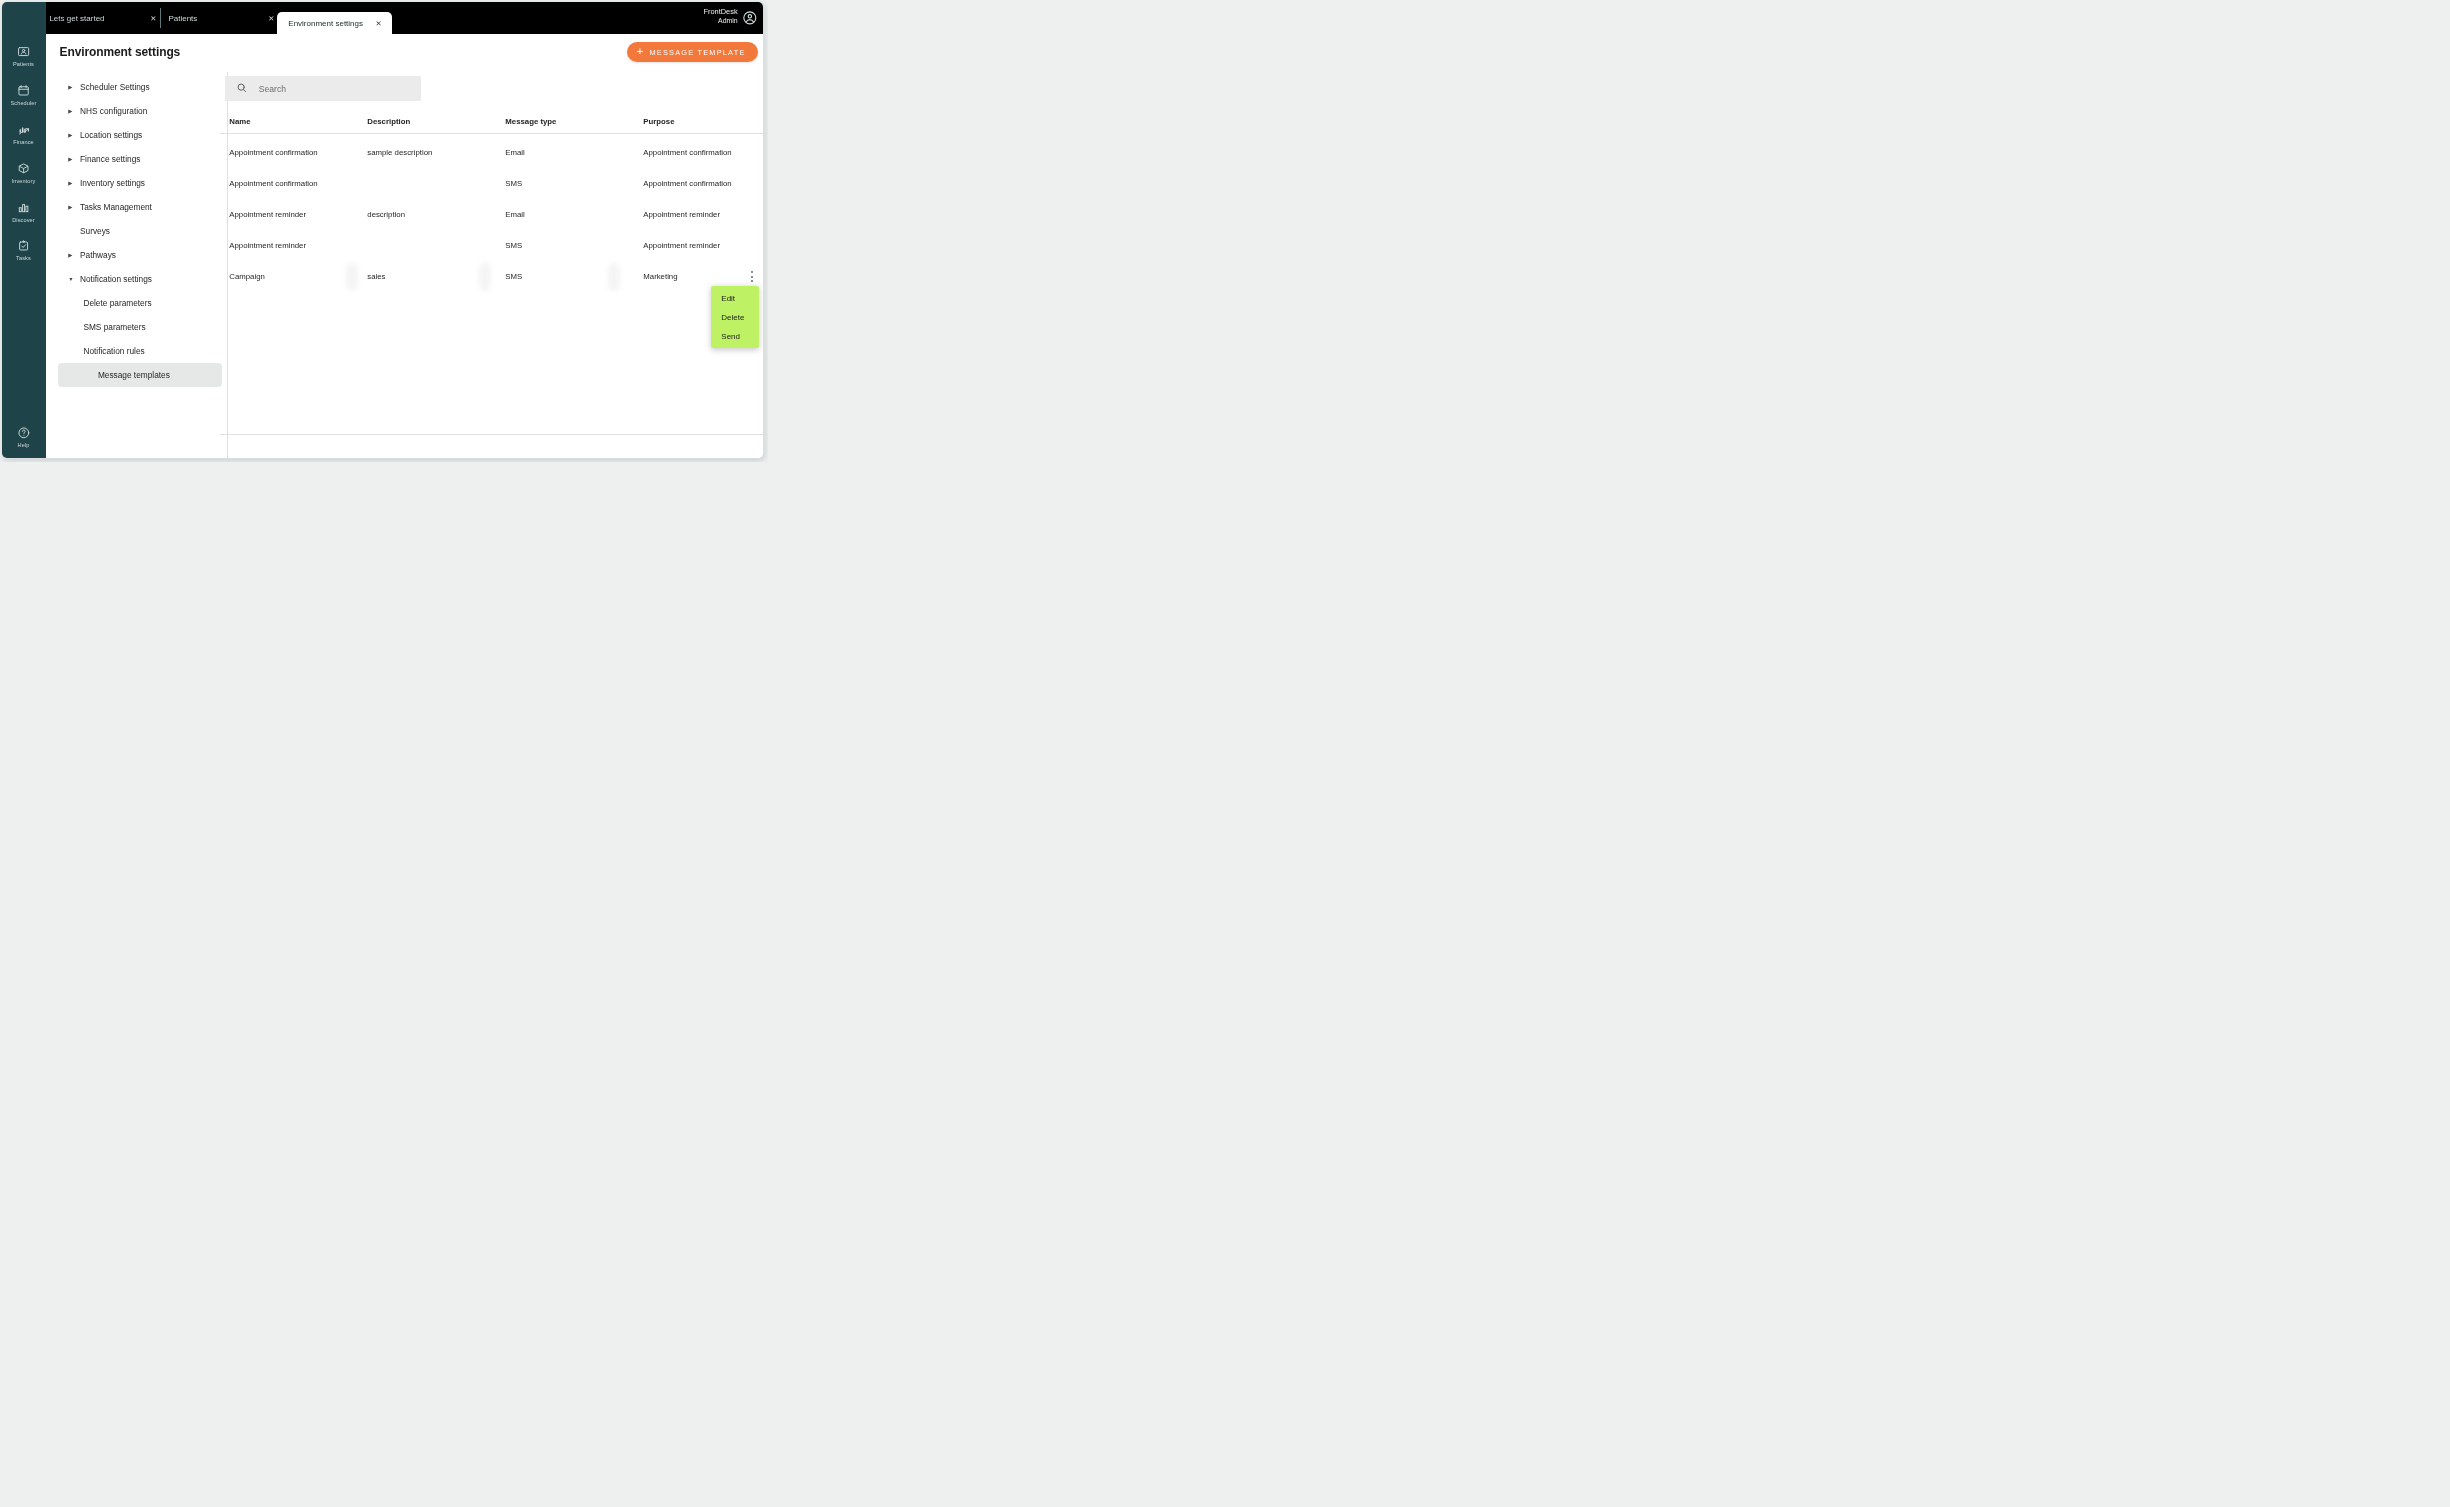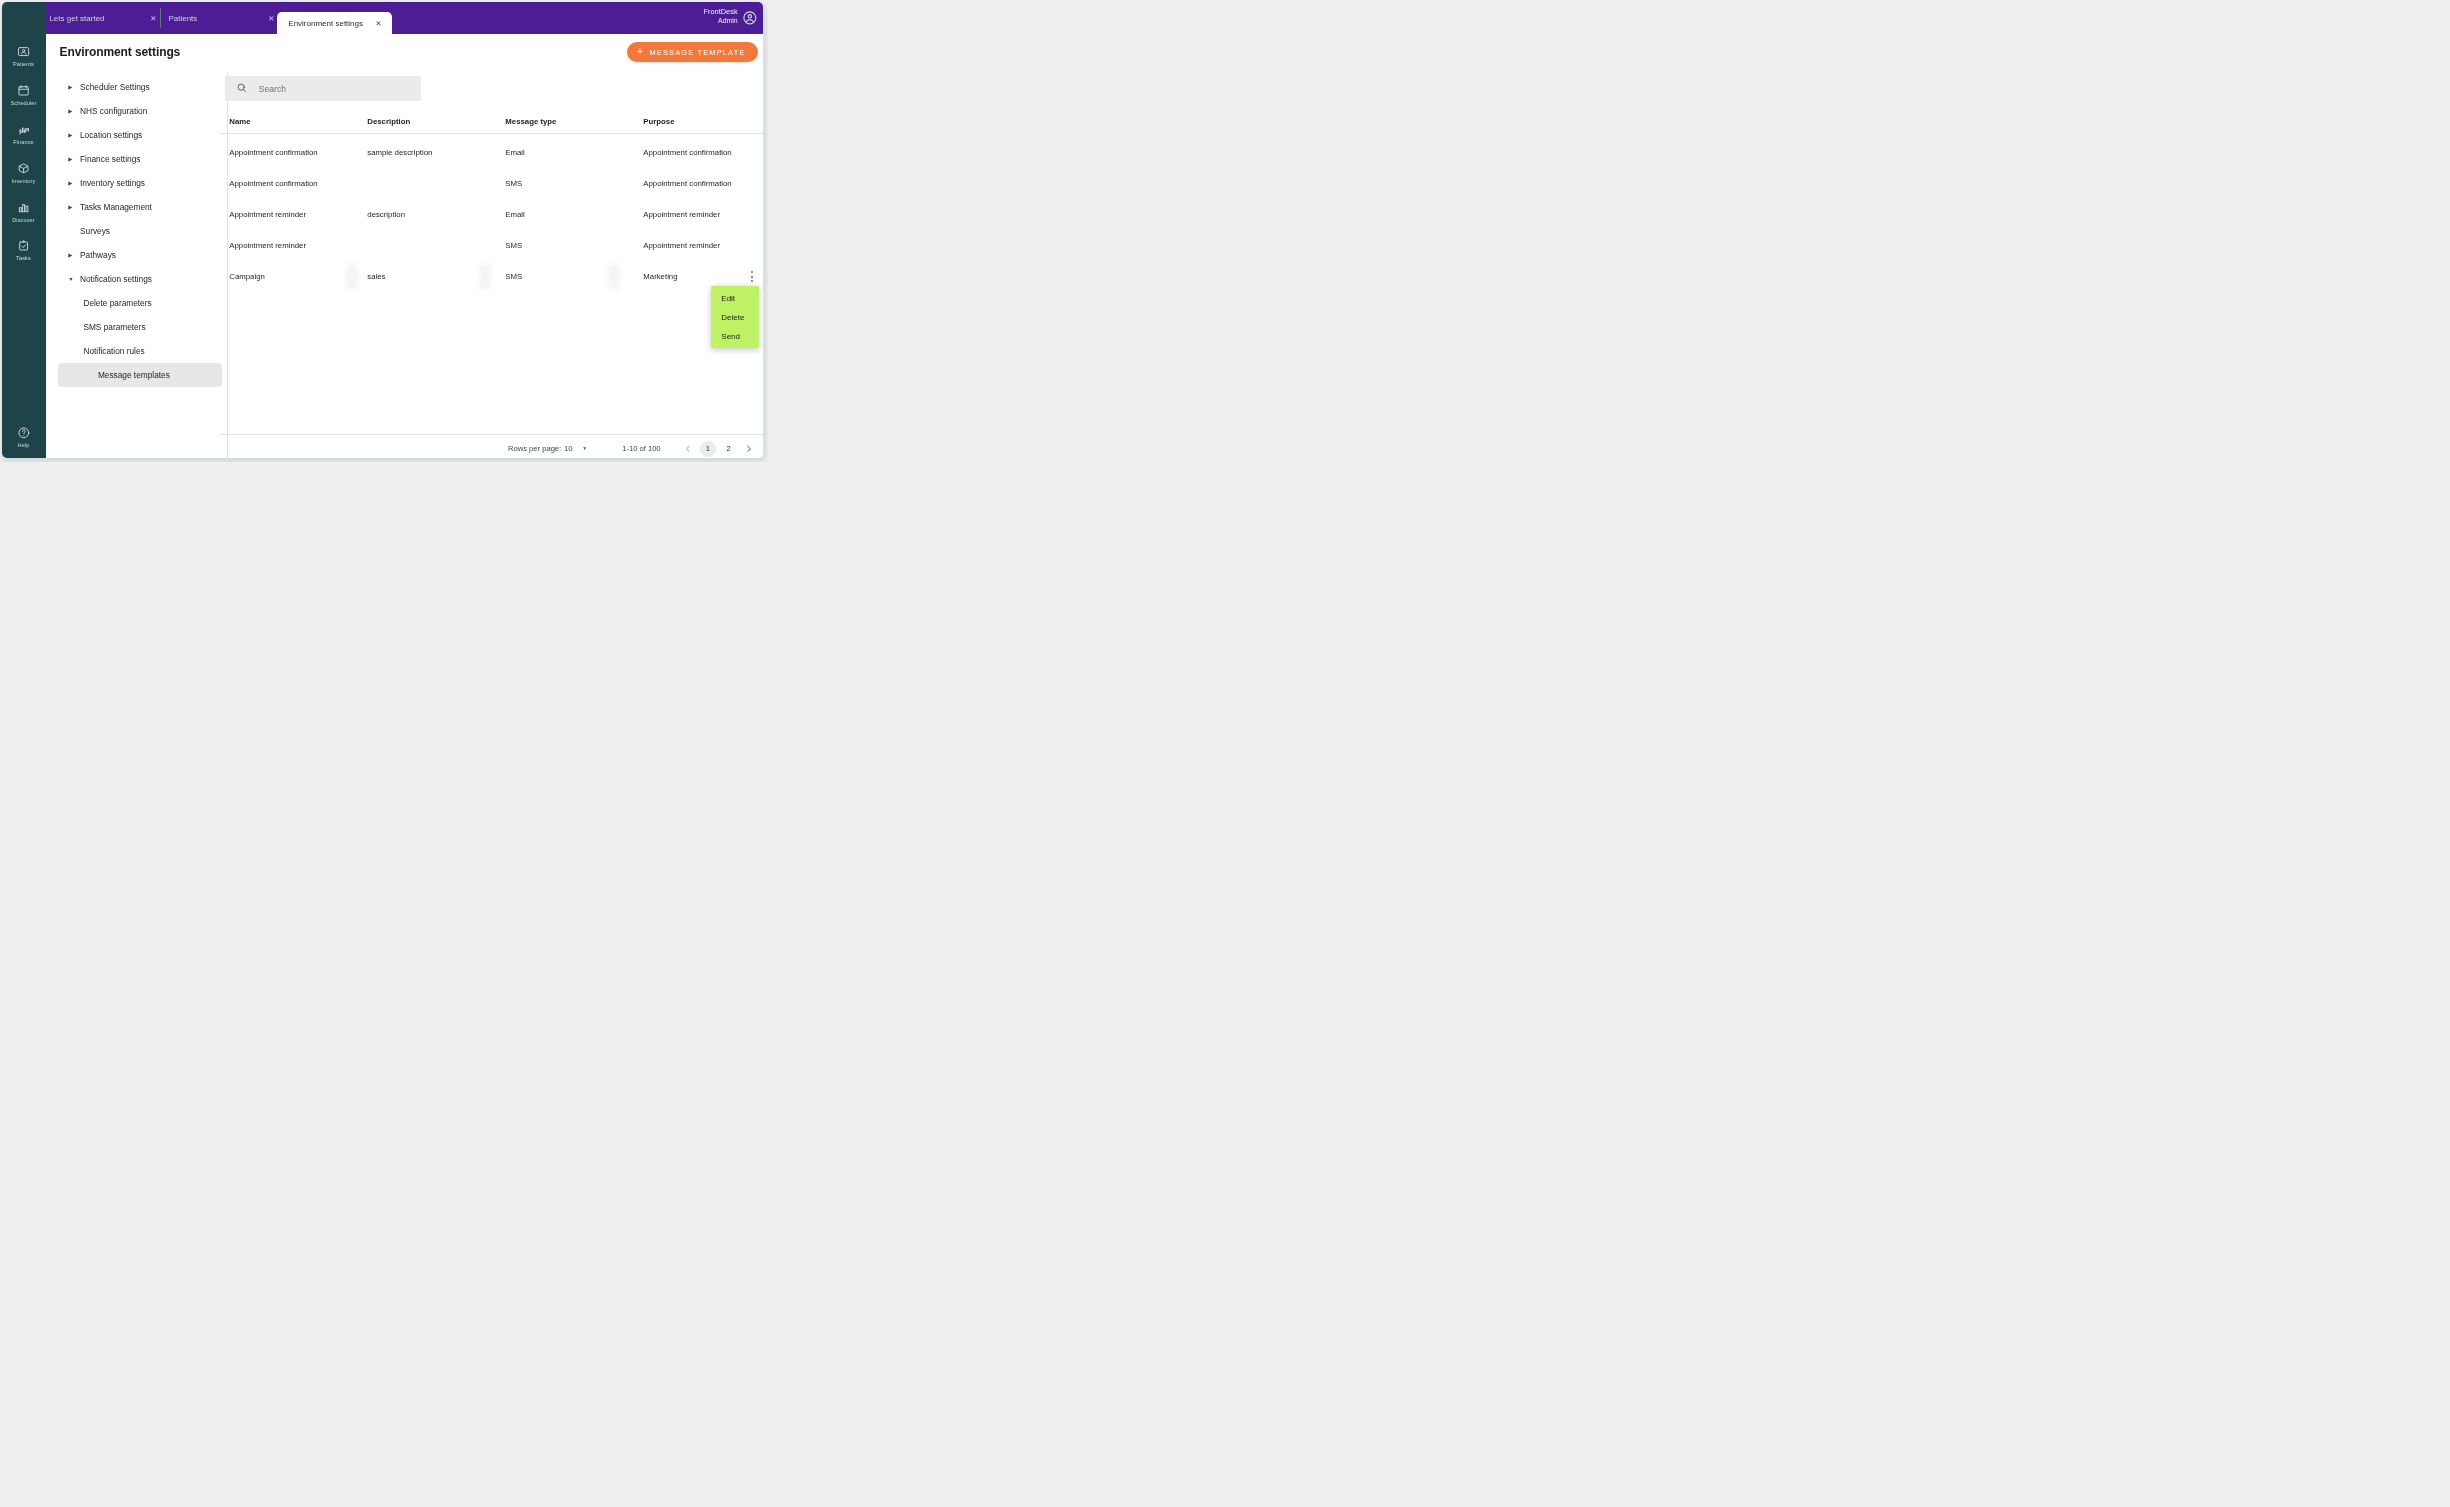--- a/index.html
+++ b/index.html
@@ -11,21 +11,21 @@
     background:#fff; border-radius:4.9px; overflow:hidden;
     box-shadow:0 0 0 0.5px #e4e6e6, 1.5px 2.5px 6.9px rgba(40,60,62,.18); }
 
   
   .sidebar { position:absolute; left:0; top:0; bottom:0; width:44px; background:#1e4449; z-index:5; }
   .side-item { position:absolute; left:0; width:44px; display:flex; flex-direction:column; align-items:center; gap:2.5px; cursor:pointer; }
   .side-item svg { display:block; }
   .side-label { font-size:5.6px; color:#cdd9da; letter-spacing:0.1px; }
 
   
-  .topbar { position:absolute; left:44px; right:0; top:0; height:32px; background:#4c1d95; }
+  .topbar { position:absolute; left:44px; right:0; top:0; height:32px; background:#000000; }
   .tab { position:absolute; top:0; height:32px; display:flex; align-items:center; cursor:pointer; }
   .tab-label { font-size:8px; color:#ccd8d9; }
   .tab-close { margin-left:auto; font-size:7.4px; color:#ccd8d9; cursor:pointer; padding:1px 2px; }
   .tab-close::before { content:'\2715'; }
   .tab-sep { position:absolute; top:6.4px; width:0.5px; height:19.6px; background:#5c7a7d; }
   .tab.active { top:9.8px; height:22.5px; background:#fff; border-radius:4.9px 4.9px 0 0; z-index:3; }
   .tab.active .tab-label { color:#1f2a2b; }
   .tab.active .tab-close { color:#3c4647; }
   .account { position:absolute; right:25.5px; top:5.4px; text-align:right; color:#eef3f4; line-height:1.28; }
   .account .l1 { font-size:7.4px; } .account .l2 { font-size:6.9px; }
@@ -313,40 +313,18 @@
         </div>
       </div>
 
       <div class="row-menu">
         <div class="mi">Edit</div>
         <div class="mi">Delete</div>
         <div class="mi">Send</div>
       </div>
 
       <div class="foot-rule"></div>
-      <div class="footer">
-        <div class="rpp">
-          <span>Rows per page:</span>
-          <span>10</span>
-          <span class="caret"></span>
-        </div>
-        <span class="range">1-10 of 100</span>
-        <div class="pager">
-          <span class="chev">
-            <svg width="7.8" height="7.8" viewBox="0 0 16 16" fill="none" stroke="#9a9a9a" stroke-width="2" stroke-linecap="round" stroke-linejoin="round">
-                  <polyline points="10.5,2.5 5,8 10.5,13.5"></polyline>
-                </svg>
-          </span>
-          <span class="page-num current">1</span>
-          <span class="page-num">2</span>
-          <span class="chev">
-            <svg width="7.8" height="7.8" viewBox="0 0 16 16" fill="none" stroke="#4f4f4f" stroke-width="2" stroke-linecap="round" stroke-linejoin="round">
-                  <polyline points="5.5,2.5 11,8 5.5,13.5"></polyline>
-                </svg>
-          </span>
-        </div>
-      </div>
     </section>
   </main>
 
 </div>
 </div>
 
 
 </body></html>

